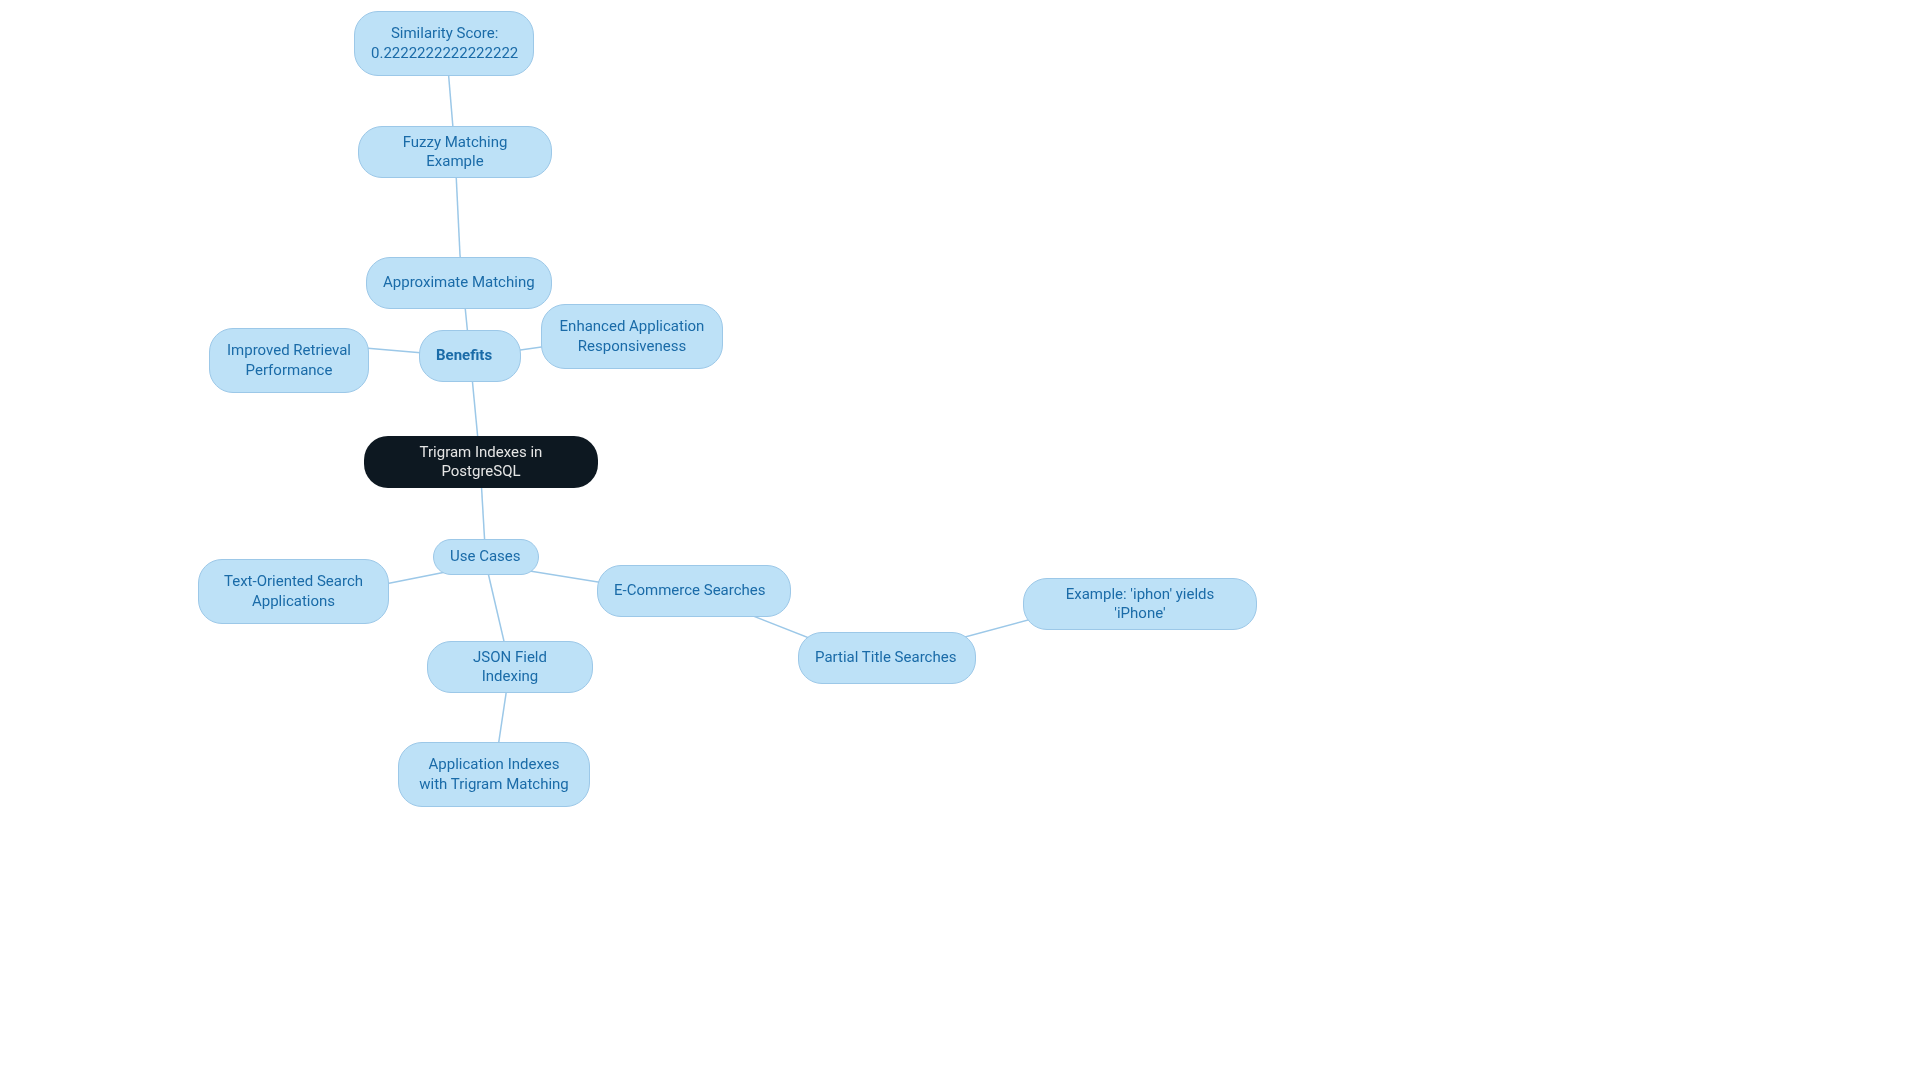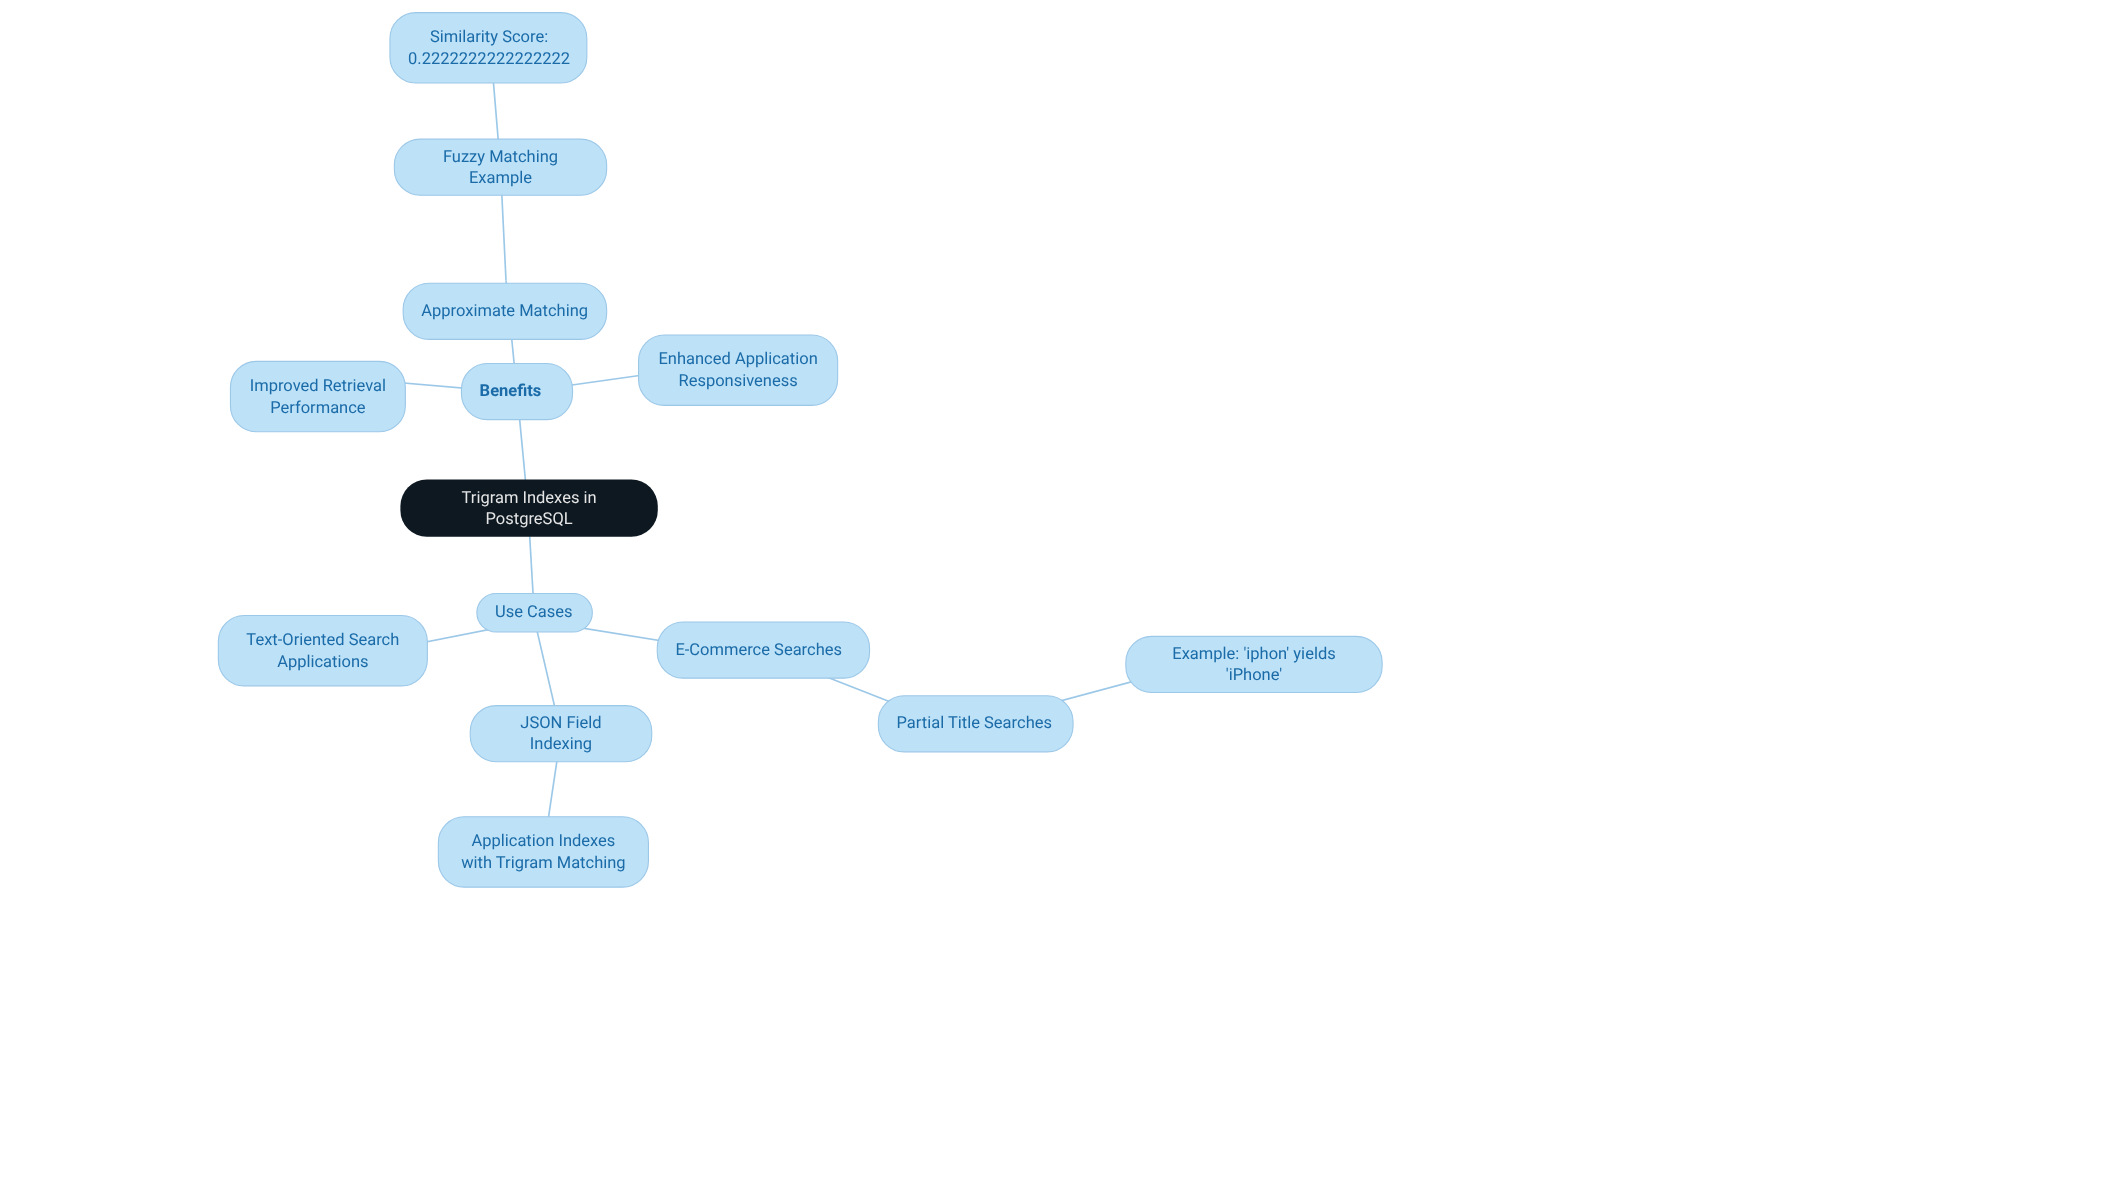--- a/index.html
+++ b/index.html
@@ -77,21 +77,21 @@
 </div>
 
 <div class="node node-child" style="left:209px; top:312px; width:160px; height:65px;margin-top:16px;">
   <span>Improved Retrieval Performance</span>
 </div>
 
 <div class="node node-child" style="left:419px; top:330px; width:102px; height:52px;font-weight:bold;">
   <span>Benefits</span>
 </div>
 
-<div class="node node-child" style="left:580px; top:304px; width:182px; height:65px;">
+<div class="node node-child" style="left:541px; top:304px; width:182px; height:65px;">
   <span>Enhanced Application Responsiveness</span>
 </div>
 
 <div class="node node-root" style="left:364px; top:436px; width:234px; height:52px;">
   <span>Trigram Indexes in PostgreSQL</span>
 </div>
 
 <div class="node node-child" style="left:433px; top:539px; width:106px; height:36px;">
   <span>Use Cases</span>
 </div>

